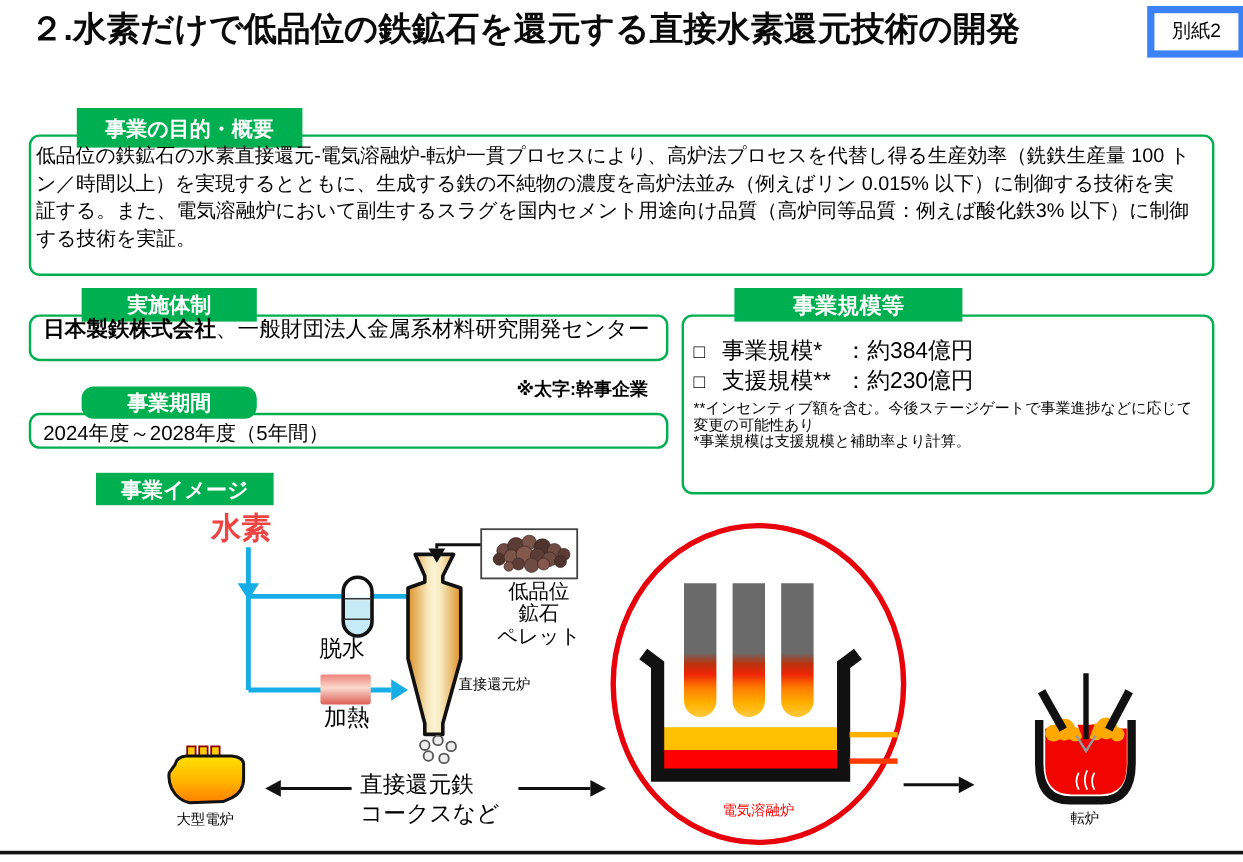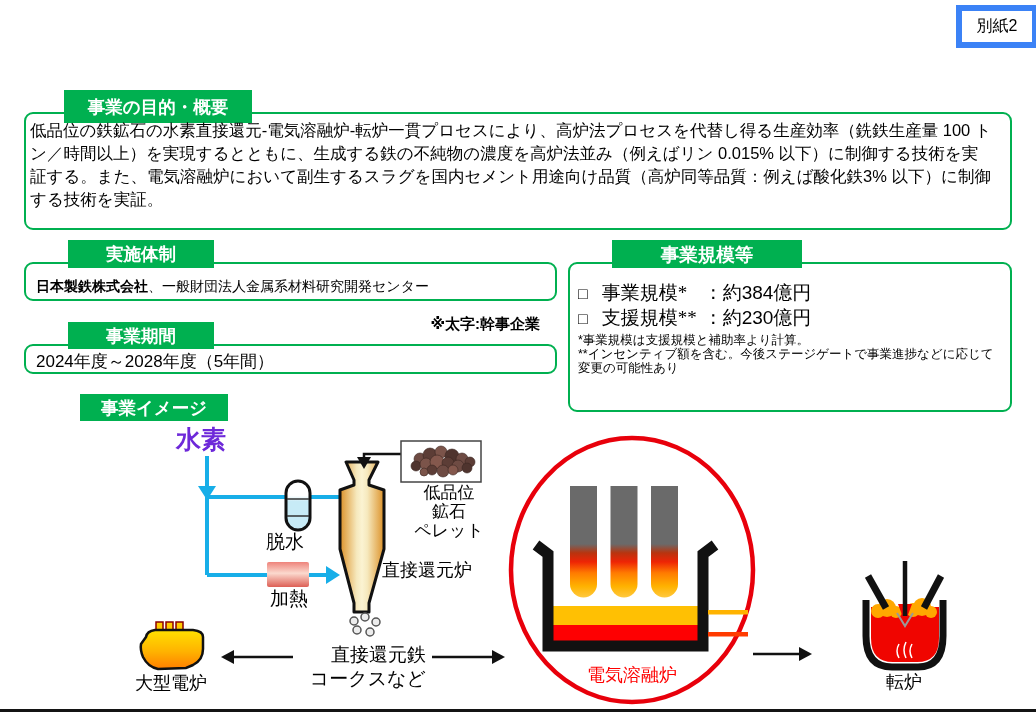--- a/index.html
+++ b/index.html
@@ -24,57 +24,58 @@
   .sec-box{
     background:#fff;border:2.5px solid #00B050;border-radius:9px;z-index:2;box-sizing:border-box;
   }
   
   .purpose-header{left:64px;top:90px;width:188px;height:33px;}
   .purpose-box{left:24px;top:112px;width:988px;height:118px;}
   .purpose-text{left:30px;top:119px;width:964px;font-size:16.5px;line-height:23px;z-index:4;}
   
   .org-header{left:68px;top:240px;width:146px;height:28px;}
   .org-box{left:24px;top:262px;width:533px;height:39px;}
-  .org-text{left:36px;top:278px;width:512px;font-size:14px;z-index:4;white-space:nowrap;}
+  .org-text{left:36px;top:262px;width:512px;font-size:18px;z-index:4;white-space:nowrap;}
   .org-text b{font-weight:bold;}
   .org-note{left:340px;top:315px;width:200px;text-align:right;font-size:15px;font-weight:bold;}
   
-  .period-header{left:68px;top:322px;width:146px;height:27px;}
+  .period-header{left:68px;top:322px;width:146px;height:27px;border-radius:10px;}
   .period-box{left:24px;top:344px;width:533px;height:30px;}
   .period-text{left:36px;top:350px;width:500px;font-size:17px;z-index:4;}
   
   .scale-header{left:612px;top:240px;width:190px;height:28px;font-size:18.5px;}
   .scale-box{left:568px;top:262px;width:444px;height:150px;}
   .scale-content{left:578px;top:281px;width:428px;z-index:4;}
   .scale-row{display:flex;align-items:baseline;font-size:19px;line-height:24px;}
   .scale-row .bullet{font-size:16px;margin-right:14px;}
-  .scale-row .lab{min-width:102px;font-family:Liberation Serif, serif;}
+  .scale-row .lab{min-width:102px;}
   .scale-notes{font-size:12.5px;line-height:13.5px;margin-top:3px;}
   .scale-notes div{margin-bottom:0.5px;}
   
   .image-header{left:80px;top:394px;width:148px;height:27px;}
   
-  .dlabel{font-size:18px;line-height:20px;color:#000;}
-  .lbl-hydrogen{left:176px;top:423px;font-size:25px;font-weight:bold;color:#6d28d9;}
+  .dlabel{font-size:12px;line-height:20px;color:#000;}
+  .lbl-hydrogen{left:176px;top:423px;font-size:25px;font-weight:bold;color:#ef4444;}
   .lbl-dehydration{left:266px;top:532px;width:64px;text-align:left;font-size:19px;}
   .lbl-heating{left:264px;top:589px;width:50px;text-align:center;font-size:19px;}
   .lbl-pellets{left:402px;top:483px;width:94px;text-align:center;font-size:17px;line-height:19px;}
   .lbl-drf{left:382px;top:560px;white-space:nowrap;}
-  .lbl-dri{left:300px;top:643px;width:126px;text-align:right;font-size:19px;line-height:24px;}
+  .lbl-dri{left:300px;top:643px;width:126px;text-align:left;font-size:19px;line-height:24px;}
   .lbl-eaf{left:132px;top:673px;width:78px;text-align:center;}
   .lbl-esf{left:572px;top:665px;width:120px;text-align:center;color:#FF0000;}
   .lbl-bof{left:868px;top:672px;width:72px;text-align:center;}
   
   .bottom-rule{left:0;top:709px;width:1036px;height:3px;background:#141414;}
   svg.diagram{left:0;top:0;z-index:1;pointer-events:none;}
 </style>
 </head>
 <body>
 
 <div class="abs" style="left:25px;top:7px;">
+  <div class="title-line">２.水素だけで低品位の鉄鉱石を還元する直接水素還元技術の開発</div>
 </div>
 <div class="abs corner-tag">別紙2</div>
 
 <div class="abs sec-header purpose-header">事業の目的・概要</div>
 <div class="abs sec-box purpose-box"></div>
 <div class="abs purpose-text">低品位の鉄鉱石の水素直接還元-電気溶融炉-転炉一貫プロセスにより、高炉法プロセスを代替し得る生産効率（銑鉄生産量 100 トン／時間以上）を実現するとともに、生成する鉄の不純物の濃度を高炉法並み（例えばリン 0.015% 以下）に制御する技術を実証する。また、電気溶融炉において副生するスラグを国内セメント用途向け品質（高炉同等品質：例えば酸化鉄3% 以下）に制御する技術を実証。</div>
 
 <div class="abs sec-header org-header">実施体制</div>
 <div class="abs sec-box org-box"></div>
 <div class="abs org-text"><b>日本製鉄株式会社</b><span>、一般財団法人金属系材料研究開発センター</span></div>
@@ -91,22 +92,22 @@
     <span class="bullet">□</span>
     <span class="lab">事業規模*</span>
     <span class="val">：約384億円</span>
   </div>
   <div class="scale-row">
     <span class="bullet">□</span>
     <span class="lab">支援規模**</span>
     <span class="val">：約230億円</span>
   </div>
   <div class="scale-notes">
+    <div>**インセンティブ額を含む。今後ステージゲートで事業進捗などに応じて変更の可能性あり</div>
     <div>*事業規模は支援規模と補助率より計算。</div>
-    <div>**インセンティブ額を含む。今後ステージゲートで事業進捗などに応じて変更の可能性あり</div>
   </div>
 </div>
 
 <div class="abs sec-header image-header">事業イメージ</div>
 
 <svg class="abs diagram" width="1036" height="718" viewBox="0 0 1036 718">
   <defs>
     <linearGradient id="furnGrad" x1="0" y1="0" x2="1" y2="0">
       <stop offset="0" stop-color="#DC9128"></stop>
         <stop offset="0.38" stop-color="#F6E9BE"></stop>

